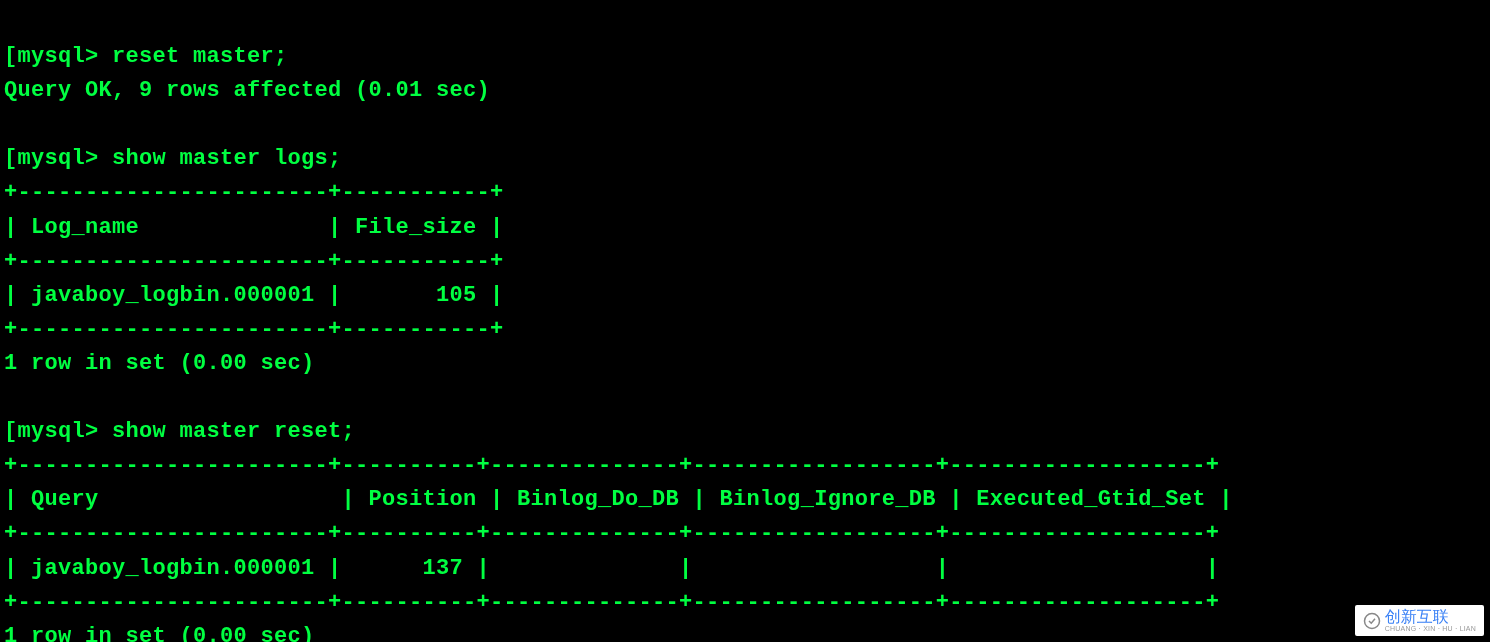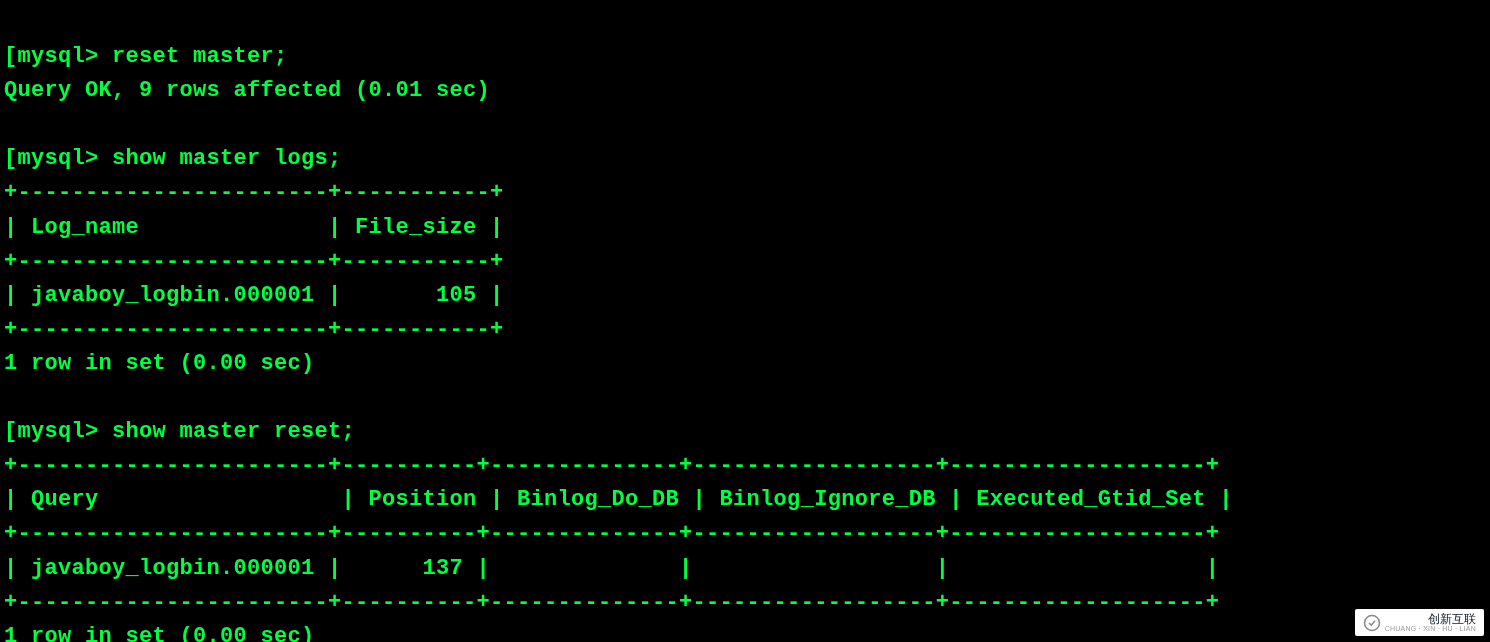--- a/index.html
+++ b/index.html
@@ -43,23 +43,22 @@
     display: inline-flex;
     align-items: center;
     justify-content: center;
   }
   .watermark .text-block {
     display: flex;
     flex-direction: column;
     line-height: 1;
   }
   .watermark .cn {
-    font-size: 12px;
-    color: #0f172a;
-    text-align: right;
+    font-size: 16px;
+    color: #3b82f6;
   }
   .watermark .en {
     font-size: 7px;
     color: #999;
     letter-spacing: 0.2px;
   }
 </style>
 </head>
 <body>
 

